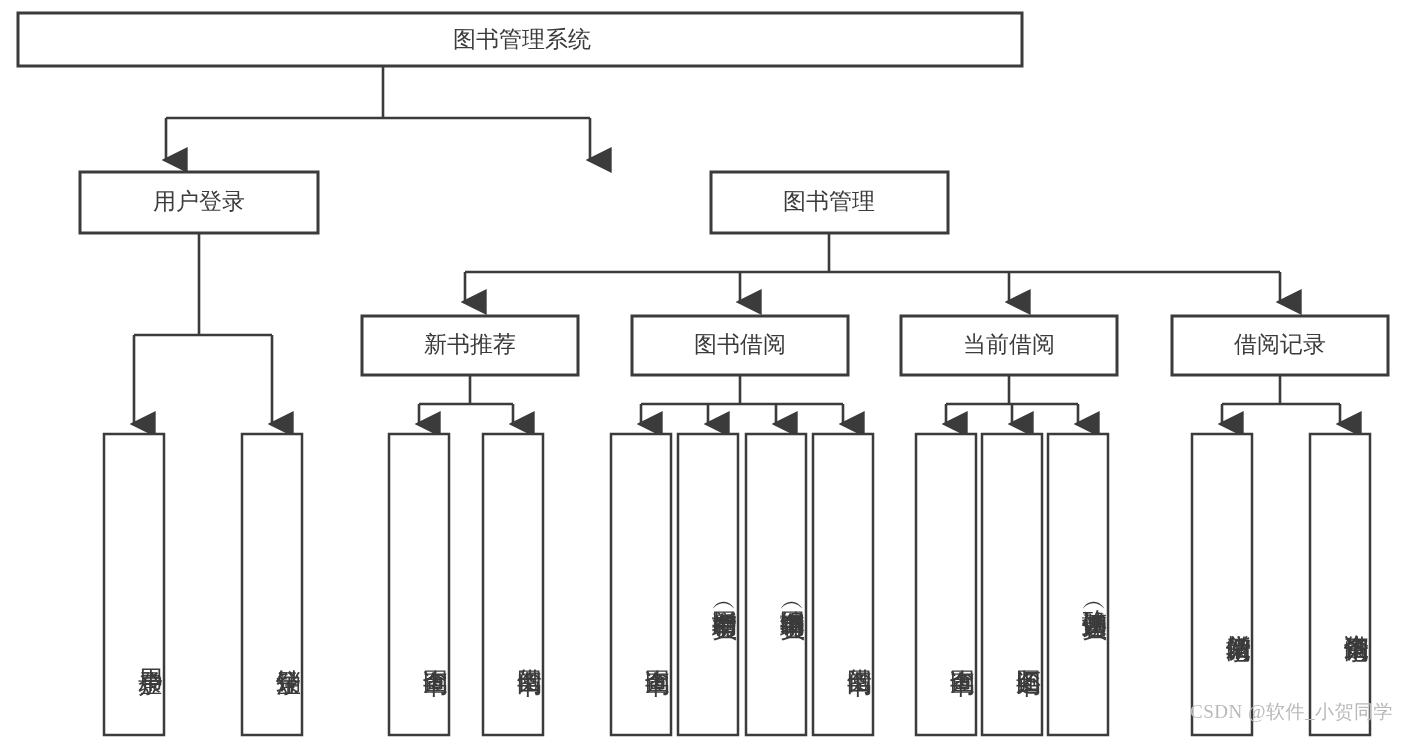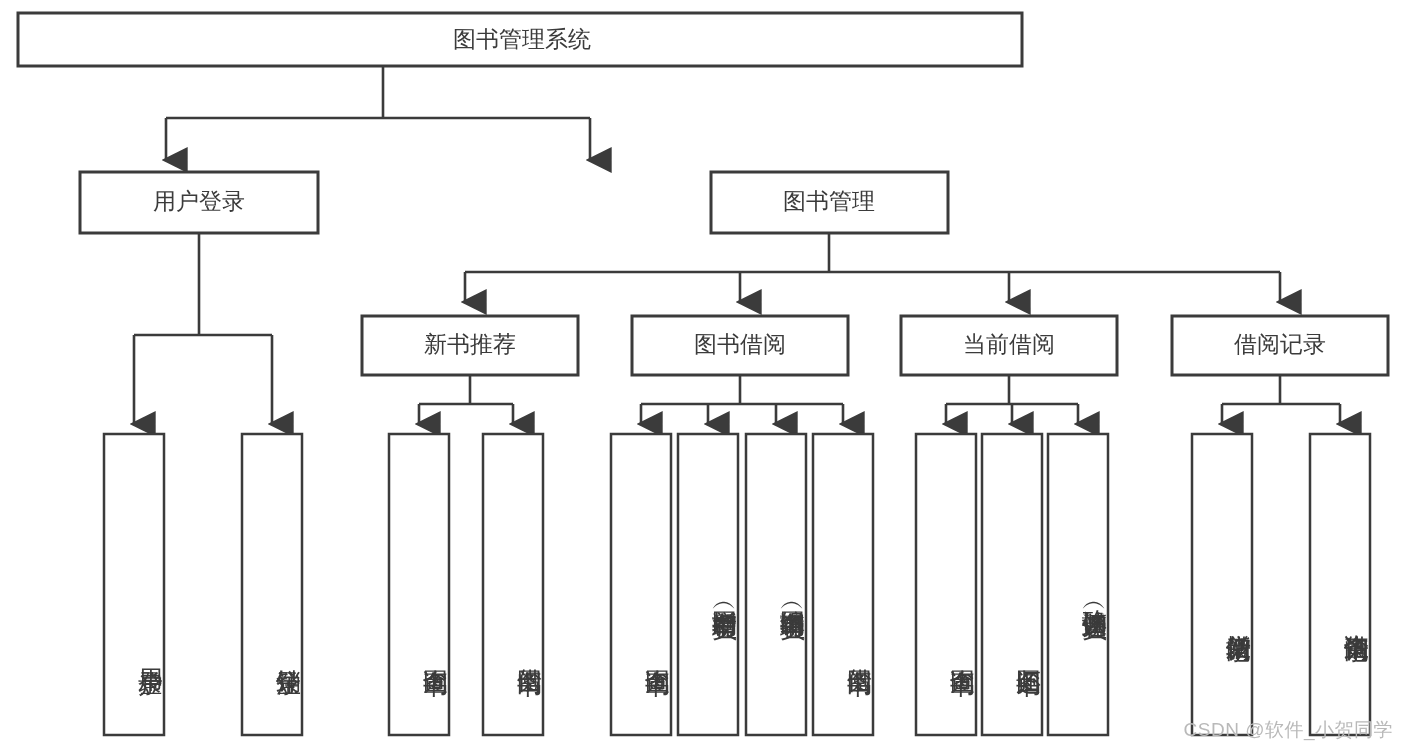--- a/index.html
+++ b/index.html
@@ -51,22 +51,22 @@
     letter-spacing: 1px;
     display: flex;
     align-items: flex-start;
     justify-content: center;
     white-space: nowrap;
     pointer-events: none;
   }
   .watermark {
     position: absolute;
     right: 12px;
-    bottom: 4px;
-    font-family: Liberation Sans, sans-serif;
+    bottom: 22px;
+    font-family: Liberation Serif, serif;
     font-size: 19px;
     color: #b9b9b9;
     letter-spacing: 0.5px;
     white-space: nowrap;
   }
 </style>
 </head>
 <body>
 
 <div id="diagram-root">

